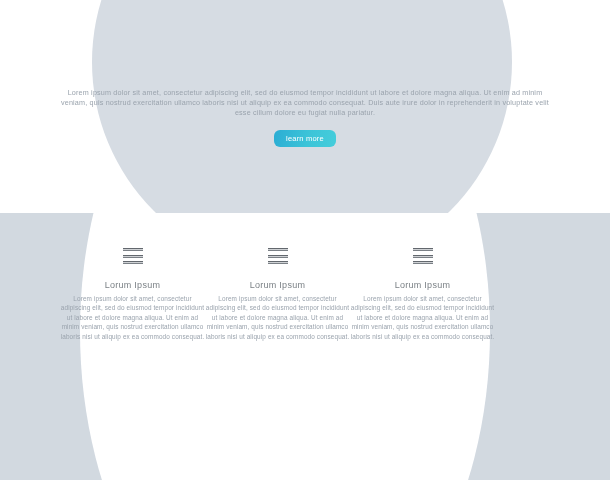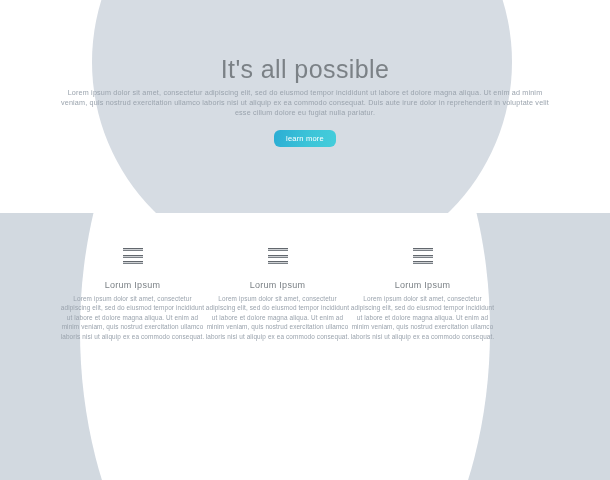--- a/index.html
+++ b/index.html
@@ -169,21 +169,20 @@
   <div class="hero-band">
     <div class="hero-circle"></div>
   </div>
 
   <div class="features-band">
     <div class="features-circle"></div>
   </div>
 
   <div class="content">
 
-    <h1 class="hero-title">It's all possible</h1>
 
     <p class="hero-paragraph">Lorem ipsum dolor sit amet, consectetur adipiscing elit, sed do eiusmod tempor incididunt ut labore et dolore magna aliqua. Ut enim ad minim veniam, quis nostrud exercitation ullamco laboris nisi ut aliquip ex ea commodo consequat. Duis aute irure dolor in reprehenderit in voluptate velit esse cillum dolore eu fugiat nulla pariatur.</p>
 
     <button class="cta-button">learn more</button>
 
     <div class="features">
 
       <div class="feature-col">
         <span class="hamburger-icon">
           <span class="bar"></span>

